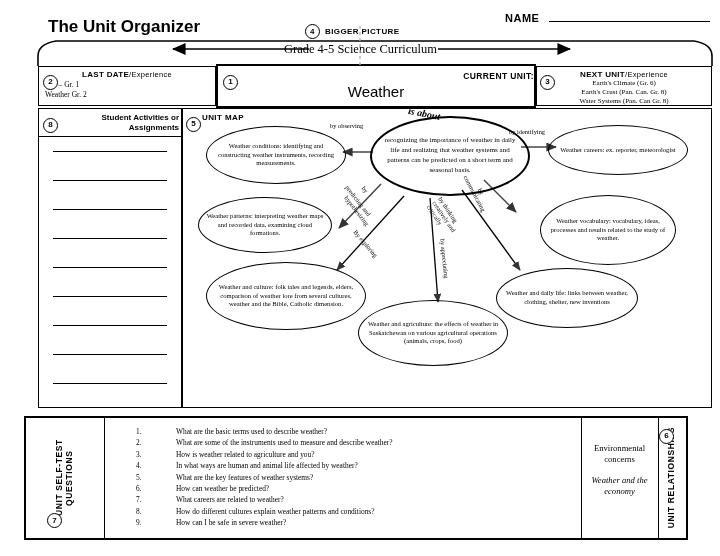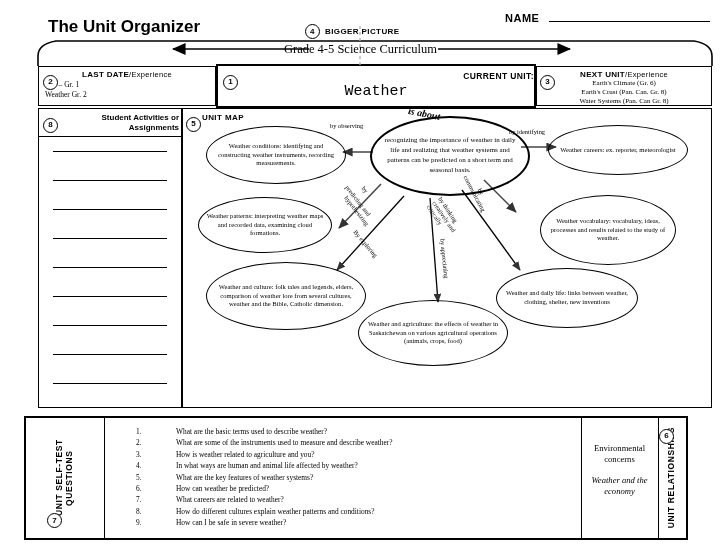--- a/index.html
+++ b/index.html
@@ -72,21 +72,21 @@
   .next-list{
     font-family:"Liberation Serif", serif;
     font-size:7px;line-height:1.25;
     text-align:center;padding-top:0px;
   }
   .cur-label{
     text-align:right;font-size:8.5px;font-weight:bold;letter-spacing:.4px;
     padding-top:5px;
   }
   .cur-value{
-    text-align:center;font-family:Liberation Mono, monospace;
+    text-align:center;font-family:Liberation Sans, sans-serif;
     font-size:15px;padding-top:2px;
   }
   .numtag{position:absolute;}
 
   
   .panel-act{
     left:38px;top:108px;width:144px;height:300px;
     border:1px solid #000;box-sizing:border-box;background:#fff;
   }
   .act-title{

